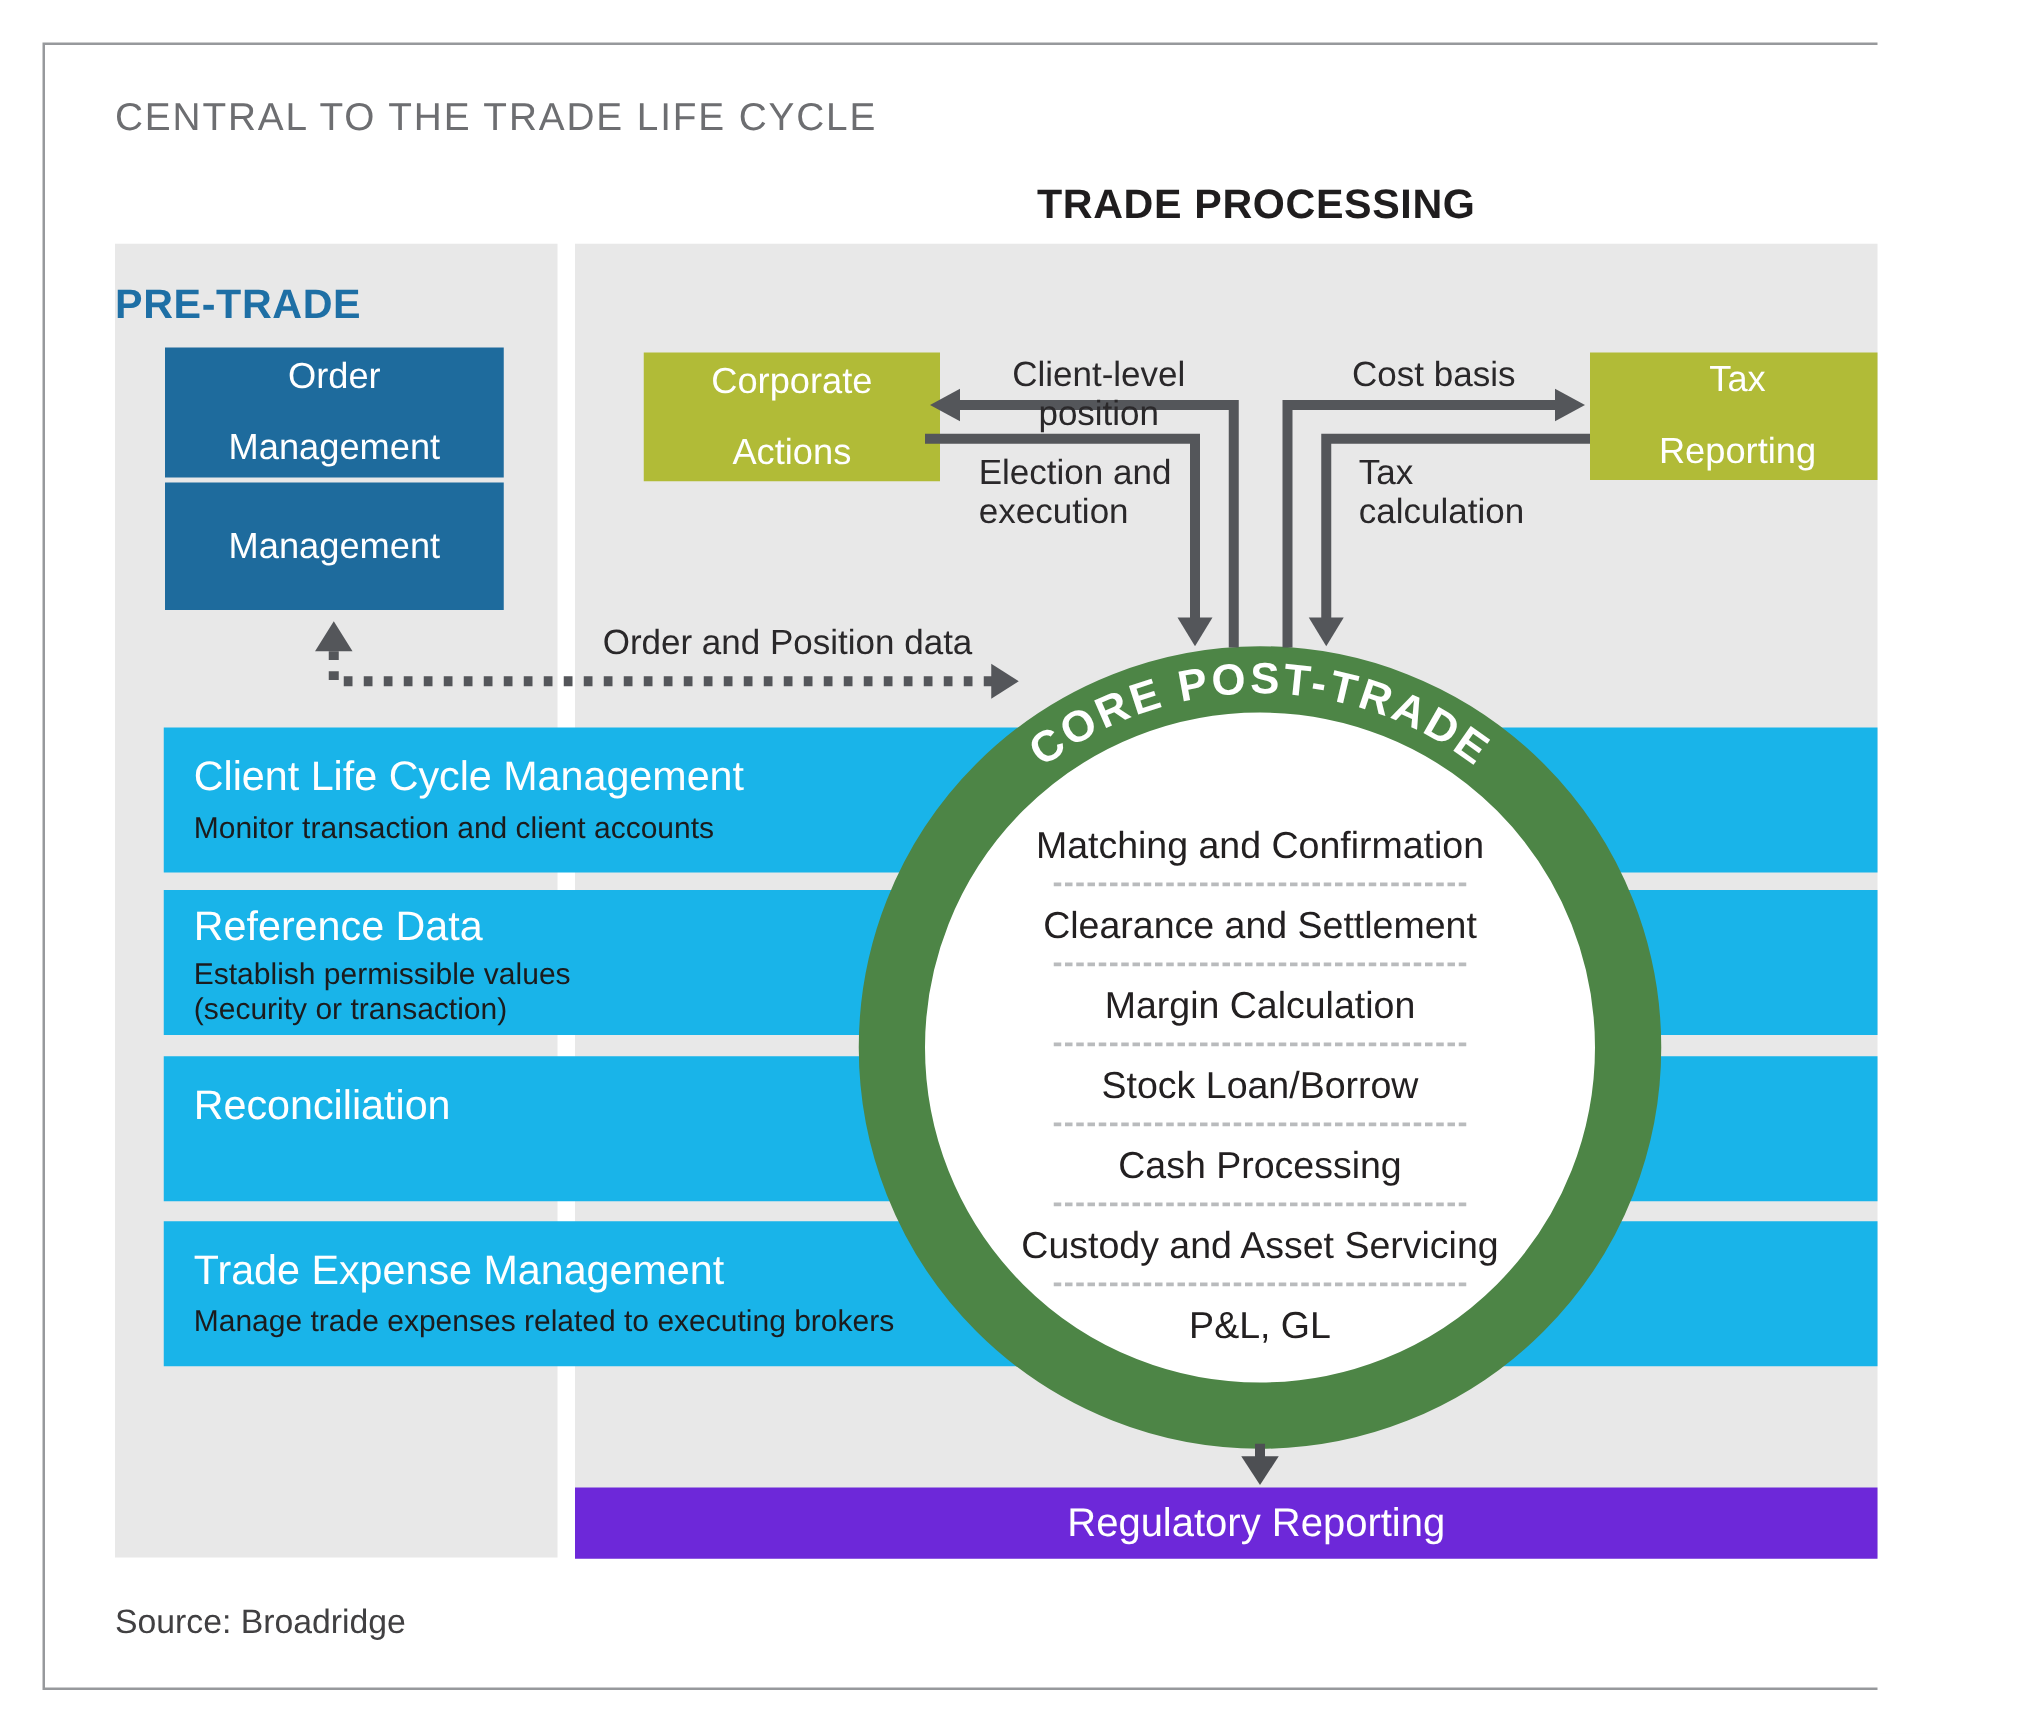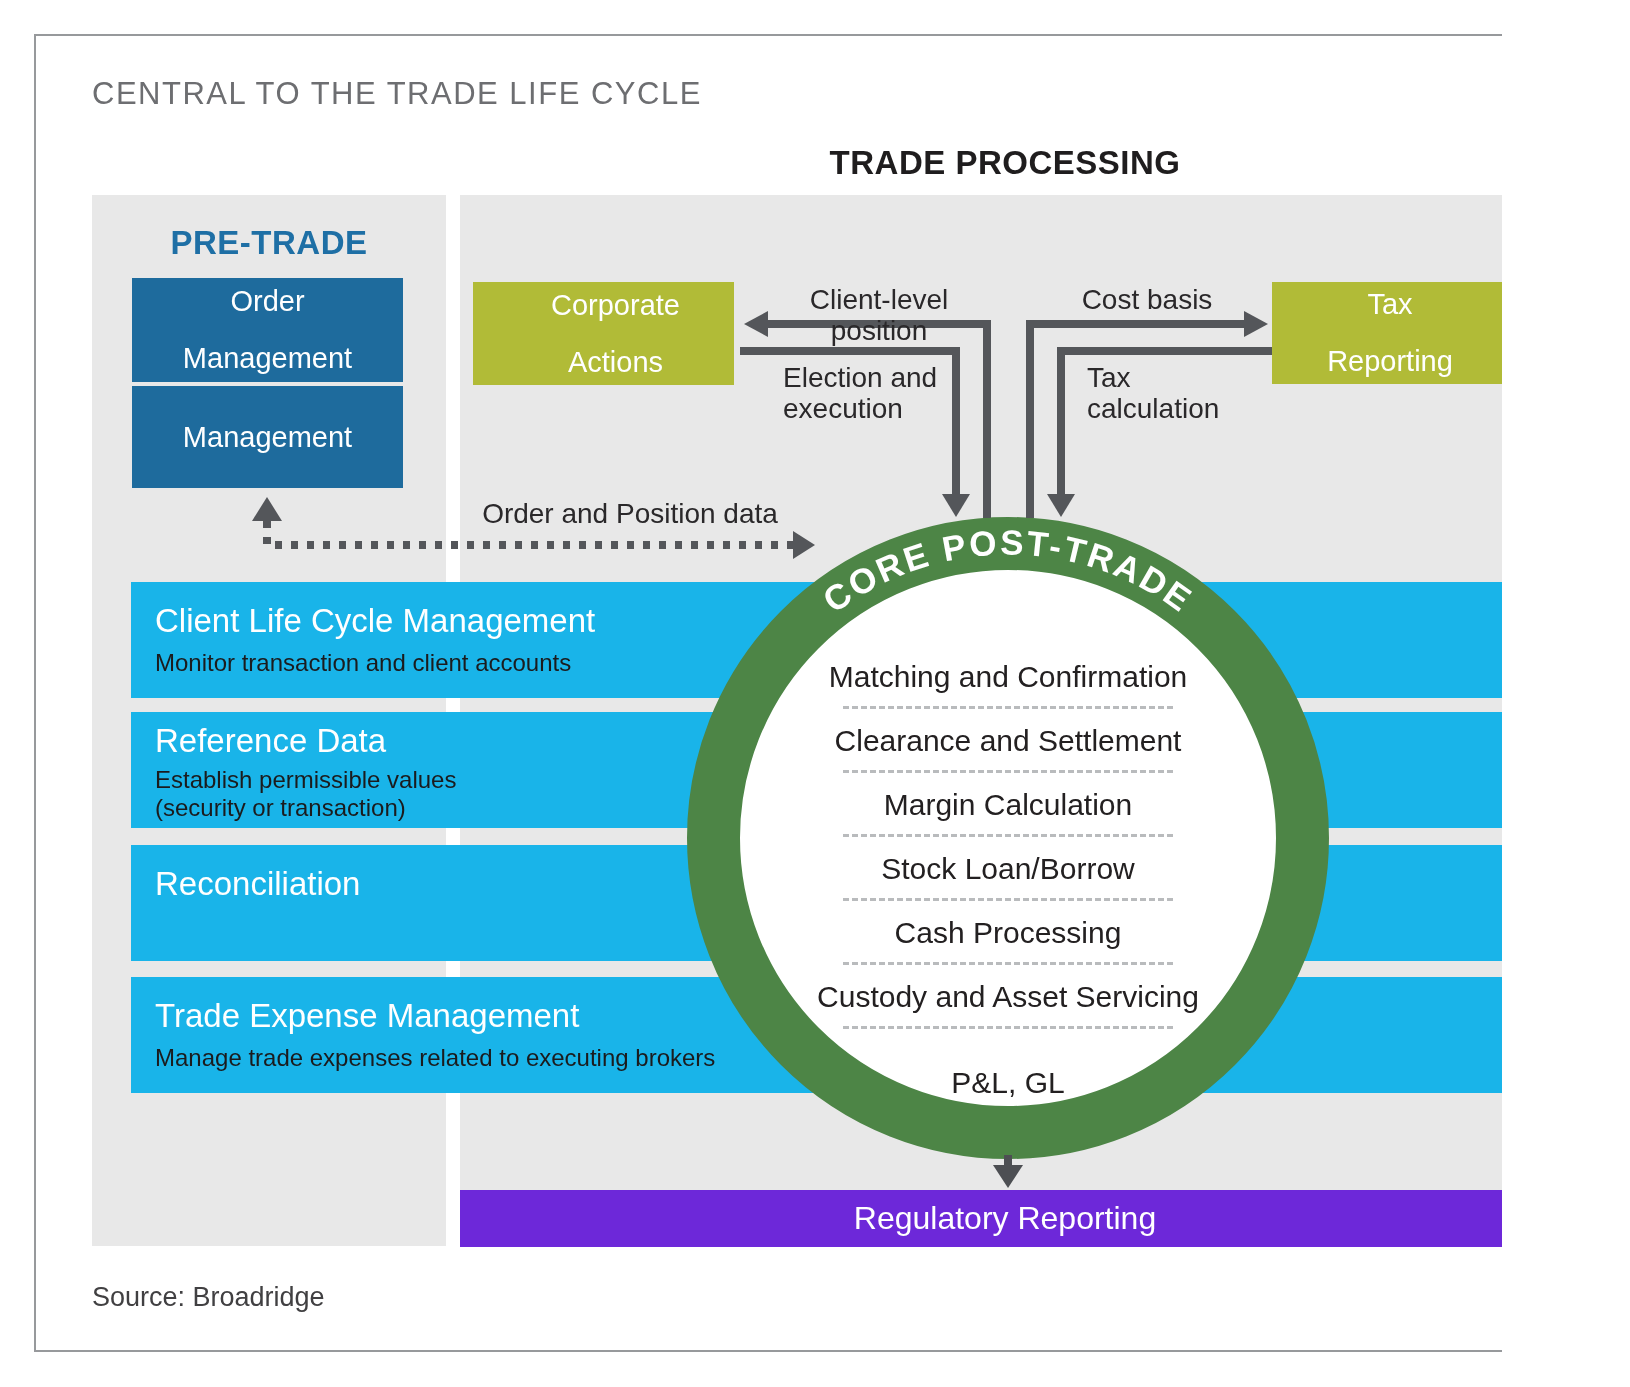--- a/index.html
+++ b/index.html
@@ -9,29 +9,29 @@
   }
   .frame{position:absolute;left:34px;top:34px;width:1560px;height:1318px;
     border:2px solid #97999c;box-sizing:border-box;}
   .panel{position:absolute;background:#e8e8e8;z-index:0;}
   #left-panel{left:92px;top:195px;width:354px;height:1051px;}
   #right-panel{left:460px;top:195px;width:1090px;height:1051px;}
   .main-title{position:absolute;left:92px;top:76px;font-size:31px;letter-spacing:1.5px;
     color:#6d6e71;font-weight:400;z-index:4;}
   .section-title{position:absolute;left:705px;top:144px;width:600px;text-align:center;
     font-size:33px;font-weight:700;color:#1f1d1e;letter-spacing:0.5px;z-index:4;}
-  .pretrade-title{position:absolute;left:92px;top:224px;width:354px;text-align:center;
+  .pretrade-title{position:absolute;left:92px;top:224px;width:354px;
     font-size:33px;font-weight:700;color:#1e6fa5;letter-spacing:0.5px;z-index:4;}
   .box{position:absolute;display:flex;flex-direction:column;justify-content:center;
     text-align:center;color:#ffffff;font-size:29px;line-height:37px;z-index:2;gap:20px;}
   .blue-box{background:#1e6b9d;}
   .olive-box{background:#b1bb37;}
   #order-box{left:132px;top:278px;width:271px;height:104px;}
   #position-box{left:132px;top:386px;width:271px;height:102px;}
-  #corp-box{left:473px;top:282px;width:237px;height:103px;padding-left:24px;}
+  #corp-box{left:515px;top:282px;width:237px;height:103px;}
   #tax-box{left:1272px;top:282px;width:236px;height:102px;}
   .flow-label{position:absolute;font-size:28px;color:#2a282a;z-index:4;line-height:31px;}
   .band{position:absolute;left:131px;width:1377px;height:116px;background:#19b4e9;z-index:1;}
   #band1{top:582px;} #band2{top:712px;} #band3{top:845px;} #band4{top:977px;}
   .band-title{position:absolute;left:155px;font-size:33px;color:#ffffff;z-index:1;}
   .band-sub{position:absolute;left:155px;font-size:24px;color:#1b1b1d;z-index:1;}
   .ring{position:absolute;left:687px;top:517px;width:642px;height:642px;
     box-sizing:border-box;border:53px solid #4d8546;border-radius:50%;
     background:#ffffff;z-index:2;}
   .circle-item{position:absolute;left:708px;width:600px;height:34px;text-align:center;
@@ -112,21 +112,21 @@
   <div class="circle-item" style="top:724px;">Clearance and Settlement</div>
   <div class="dash-sep" style="top:770px;"></div>
   <div class="circle-item" style="top:788px;">Margin Calculation</div>
   <div class="dash-sep" style="top:834px;"></div>
   <div class="circle-item" style="top:852px;">Stock Loan/Borrow</div>
   <div class="dash-sep" style="top:898px;"></div>
   <div class="circle-item" style="top:916px;">Cash Processing</div>
   <div class="dash-sep" style="top:962px;"></div>
   <div class="circle-item" style="top:980px;">Custody and Asset Servicing</div>
   <div class="dash-sep" style="top:1026px;"></div>
-  <div class="circle-item" style="top:1044px;margin-top:22px;">P&amp;L, GL</div>
+  <div class="circle-item" style="top:1044px;">P&amp;L, GL</div>
 
   <div class="reg-bar">
     <span>Regulatory Reporting</span>
   </div>
 
   <div class="source-note">Source: Broadridge</div>
 
   <svg id="arrow-layer" width="1630" height="1387" viewBox="0 0 1630 1387">
     <defs>
       <path id="arcpath" d="M 763 696 A 283 283 0 0 1 1253 696" fill="none"></path>

